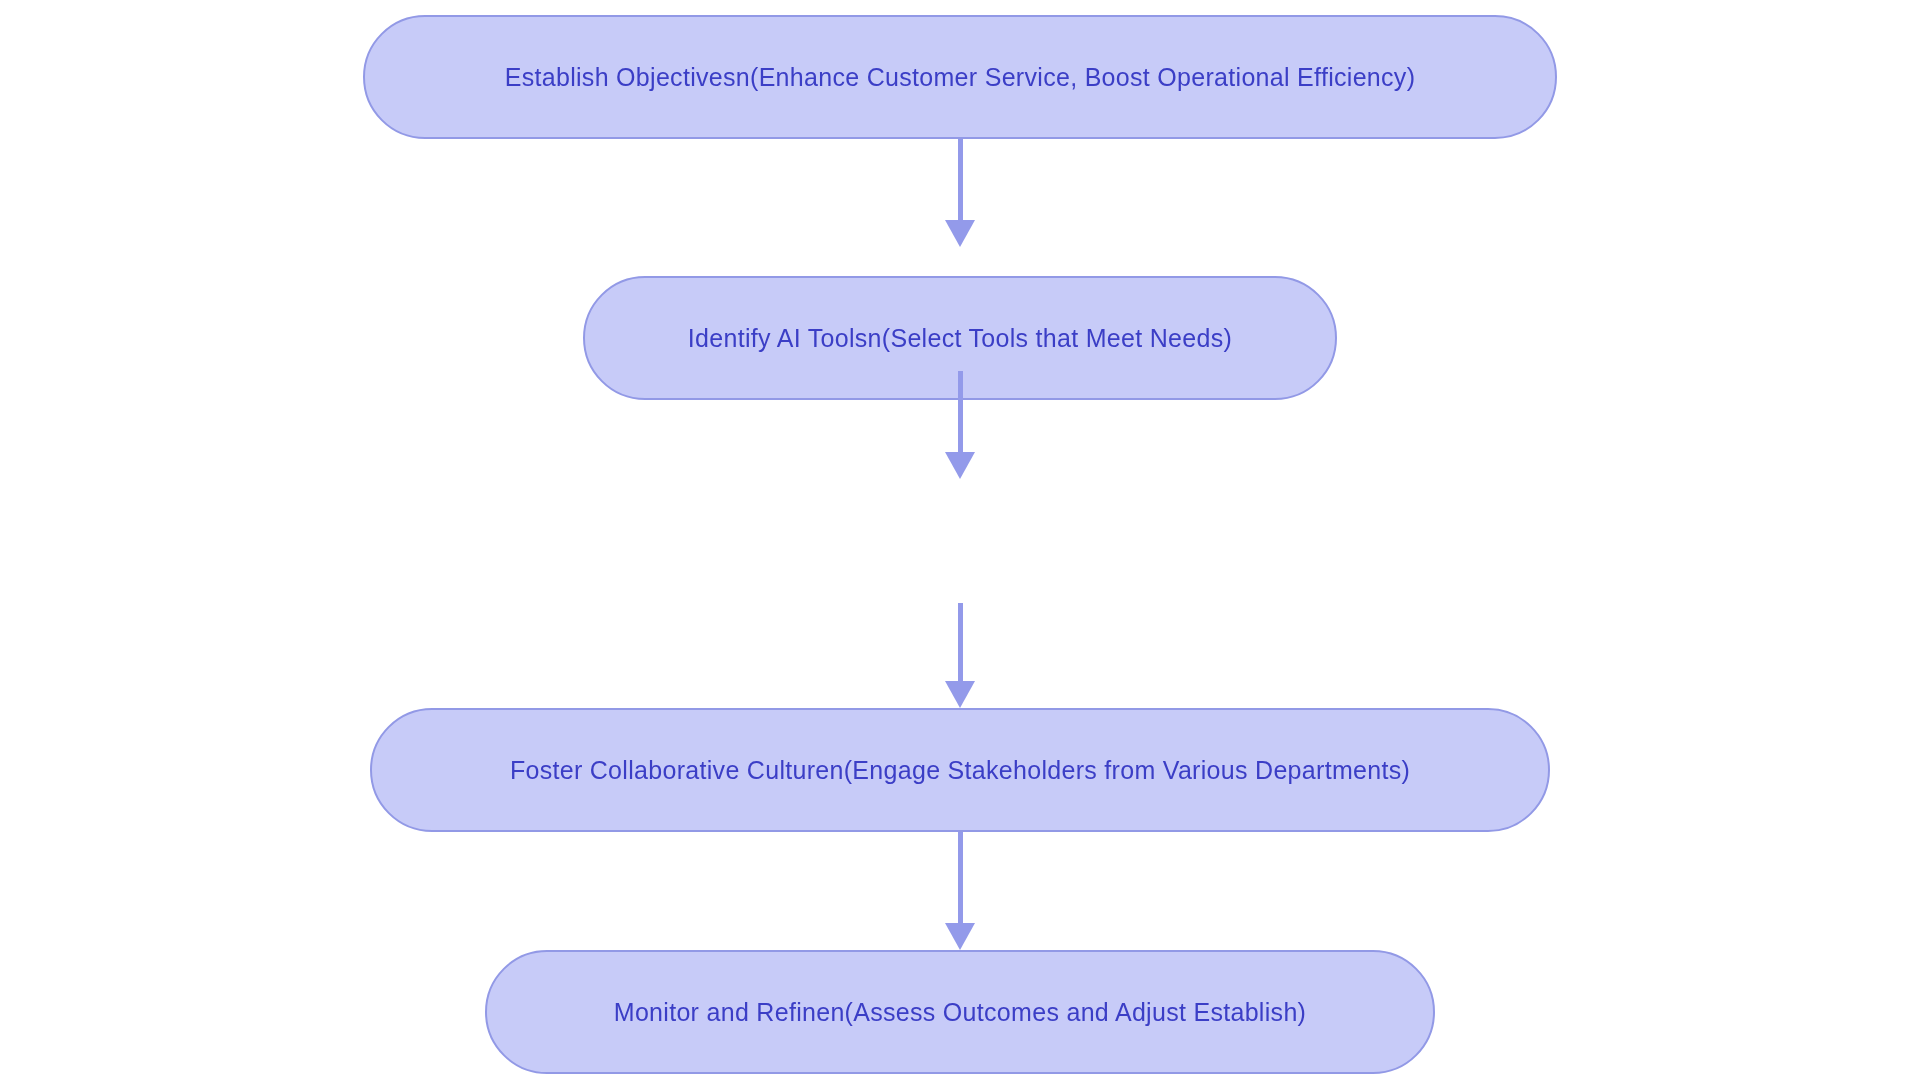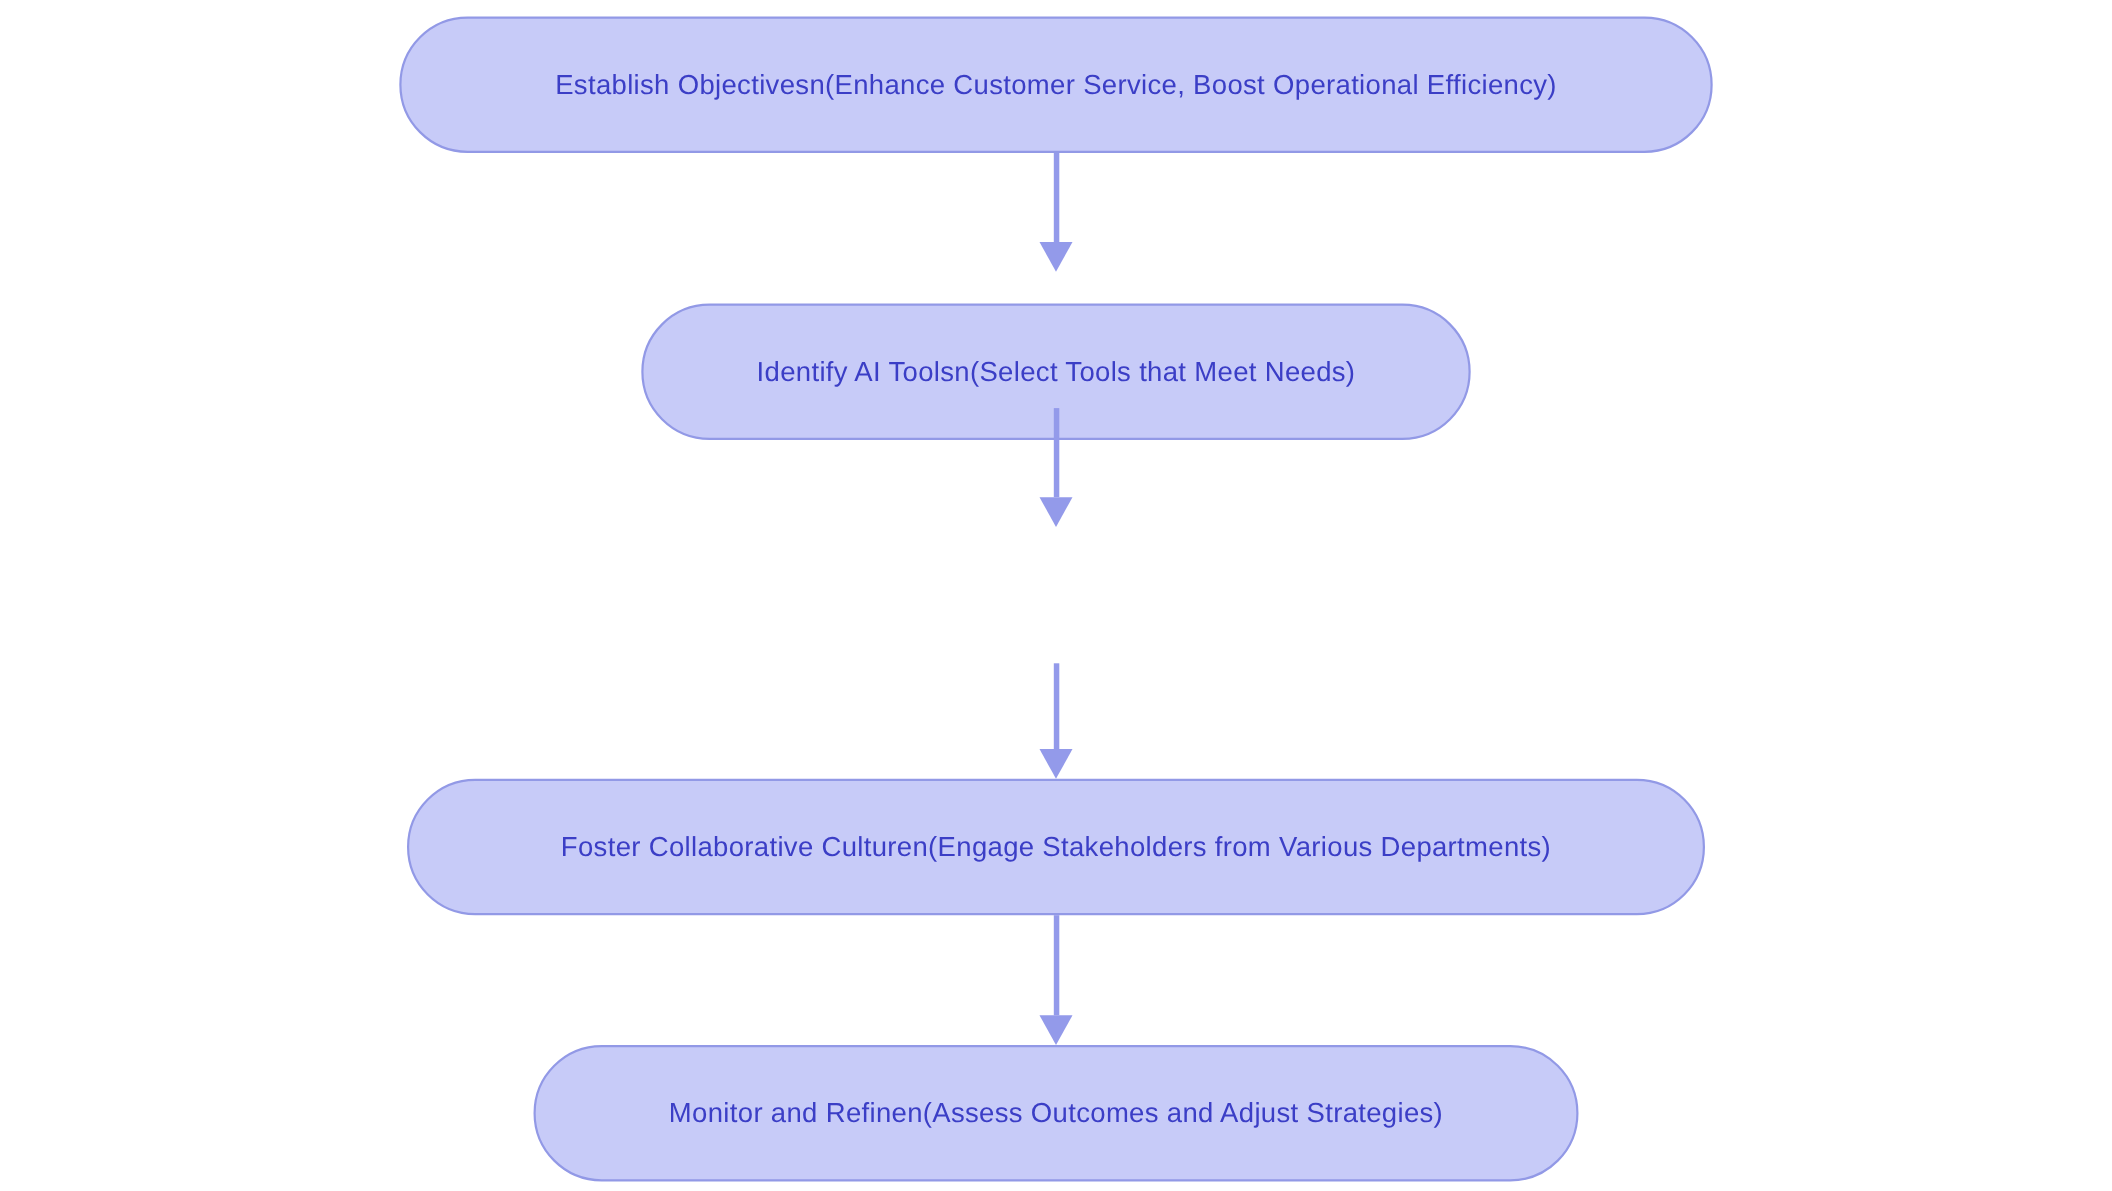--- a/index.html
+++ b/index.html
@@ -102,16 +102,16 @@
   <div class="node n4">
     <span class="label">Foster Collaborative Culturen(Engage Stakeholders from Various Departments)</span>
   </div>
 
   <div class="arrow a4">
     <div class="shaft"></div>
     <div class="head"></div>
   </div>
 
   <div class="node n5">
-    <span class="label">Monitor and Refinen(Assess Outcomes and Adjust Strategies)</span>
+    <span class="label">Monitor and Refinen(Assess Outcomes and Adjust Establish)</span>
   </div>
 
 </div>
 
 </body></html>

